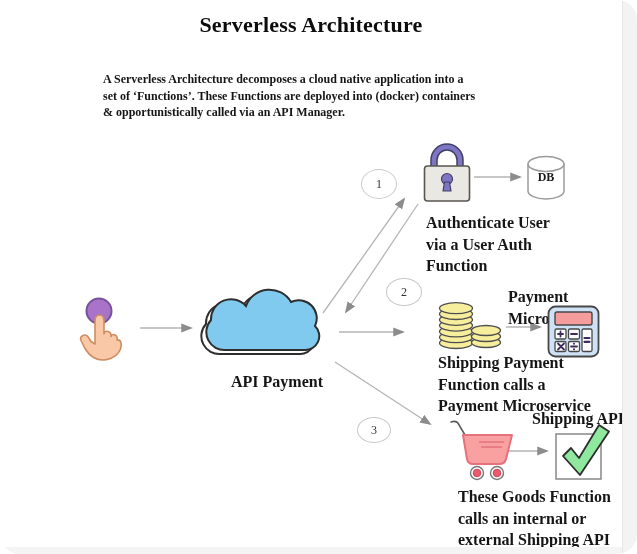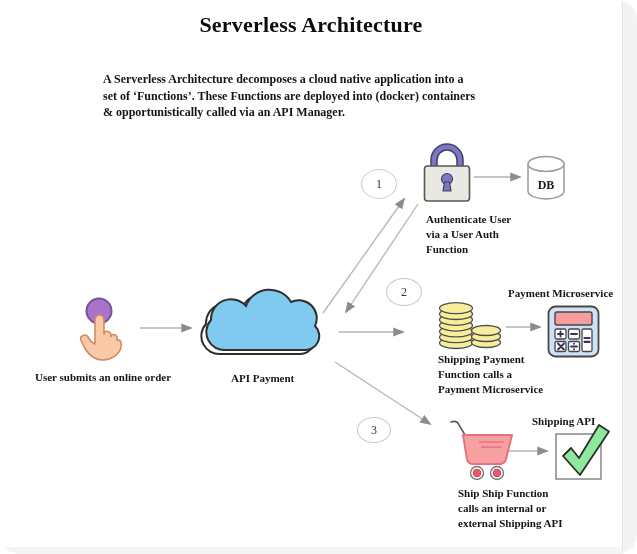--- a/index.html
+++ b/index.html
@@ -2,21 +2,21 @@
 <html><head>
 <meta charset="utf-8">
 <style>
   html,body{margin:0;padding:0;background:#fff;}
   #canvas{position:relative;width:637px;height:554px;background:#ffffff;overflow:hidden;
           font-family:Liberation Serif, serif;border-radius:20px;}
   .abs{position:absolute;}
   .title{left:0;top:12px;width:622px;text-align:center;font-size:22px;font-weight:bold;color:#0c0c0c;letter-spacing:.2px;}
   .desc{left:103px;top:71px;width:420px;font-size:12px;font-weight:bold;color:#151515;
         line-height:1.38;white-space:pre-line;}
-  .lbl{font-size:11px;font-weight:bold;color:#151515;line-height:1.35;white-space:pre-line;}
+  .lbl{font-size:16px;font-weight:bold;color:#151515;line-height:1.35;white-space:pre-line;}
   .step{border:1px solid #c9c9c9;border-radius:50%;background:#fff;display:flex;align-items:center;
         justify-content:center;font-size:12px;color:#333;}
   .edge-right{left:622px;top:0;width:15px;height:554px;background:#f3f3f3;border-left:1px solid #e6e6e6;}
   .edge-bottom{left:0;top:547px;width:622px;height:7px;background:#f4f4f4;}
   svg{display:block;}
 </style>
 </head>
 <body>
 
 <div id="canvas">
@@ -54,25 +54,24 @@
     <span>3</span>
   </div>
 
   <div class="abs lbl" style="left:426px;top:212px;">Authenticate User
 via a User Auth
 Function</div>
   <div class="abs lbl" style="left:508px;top:286px;">Payment Microservice</div>
   <div class="abs lbl" style="left:438px;top:352px;">Shipping Payment
 Function calls a
 Payment Microservice</div>
-  <div class="abs lbl" style="left:532px;top:408px;margin-top:6px;">Shipping API</div>
-  <div class="abs lbl" style="left:458px;top:486px;">Ship Ship Function
+  <div class="abs lbl" style="left:532px;top:408px;">Shipping API</div>
+  <div class="abs lbl" style="left:458px;top:486px;">These Goods Function
 calls an internal or
 external Shipping API</div>
-  <div class="abs lbl" style="left:35px;top:370px;">User submits an online order</div>
   <div class="abs lbl" style="left:231px;top:371px;">API Payment</div>
 
   <svg class="abs" style="left:74px;top:297px" width="52" height="66" viewBox="0 0 52 66">
     <circle cx="25" cy="14" r="12.5" fill="#a873c8" stroke="#77519b" stroke-width="2"></circle>
     <path d="M21,47 L21,24 Q21,18 25.5,18 Q30,18 30,24 L30,37
              Q30.5,33.5 34,34.5 Q37.5,35.5 37,39.5
              Q38,36.5 41,38 Q44,39.5 43,43
              Q46,42.5 47,45.5 Q48,48 46.5,52
              Q44,58.5 36.5,61.5 Q27,65 19.5,60.5
              Q14,57 10.5,50.5 L7,43.5 Q5.5,40 9,38.5
@@ -91,21 +90,21 @@
     <path d="M13,30 V21 A13,13 0 0 1 39,21 V30" fill="none" stroke="#7d76c4" stroke-width="4.5" stroke-linecap="round"></path>
     <rect x="3.5" y="27" width="45" height="35" rx="3" fill="#e9e8e3" stroke="#5a554f" stroke-width="1.6"></rect>
     <circle cx="26" cy="40" r="5.5" fill="#7d76c4" stroke="#453f63" stroke-width="1.2"></circle>
     <path d="M23.5,43 h5 l1.5,9 h-8 Z" fill="#7d76c4" stroke="#453f63" stroke-width="1.2" stroke-linejoin="round"></path>
   </svg>
 
   <svg class="abs" style="left:526px;top:155px" width="40" height="46" viewBox="0 0 40 46">
     <path d="M2,9 V36 A18,8 0 0 0 38,36 V9" fill="#ffffff" stroke="#9b9b9b" stroke-width="1.5"></path>
     <ellipse cx="20" cy="9" rx="18" ry="7.5" fill="#ffffff" stroke="#9b9b9b" stroke-width="1.5"></ellipse>
   </svg>
-  <div class="abs" style="left:526px;top:178px;width:40px;text-align:center;font-size:12px;font-weight:bold;color:#1a1a1a;">DB</div>
+  <div class="abs" style="left:526px;top:170px;width:40px;text-align:center;font-size:12px;font-weight:bold;color:#1a1a1a;">DB</div>
 
   <svg class="abs" style="left:437px;top:300px" width="68" height="50" viewBox="0 0 68 50">
     <g fill="#f6ee9d" stroke="#4f4f4f" stroke-width="1.3">
       <ellipse cx="19" cy="43" rx="16.5" ry="5.5"></ellipse>
       <ellipse cx="19" cy="37.2" rx="16.5" ry="5.5"></ellipse>
       <ellipse cx="19" cy="31.4" rx="16.5" ry="5.5"></ellipse>
       <ellipse cx="19" cy="25.6" rx="16.5" ry="5.5"></ellipse>
       <ellipse cx="19" cy="19.8" rx="16.5" ry="5.5"></ellipse>
       <ellipse cx="19" cy="14" rx="16.5" ry="5.5"></ellipse>
       <ellipse cx="19" cy="8.2" rx="16.5" ry="5.5"></ellipse>

